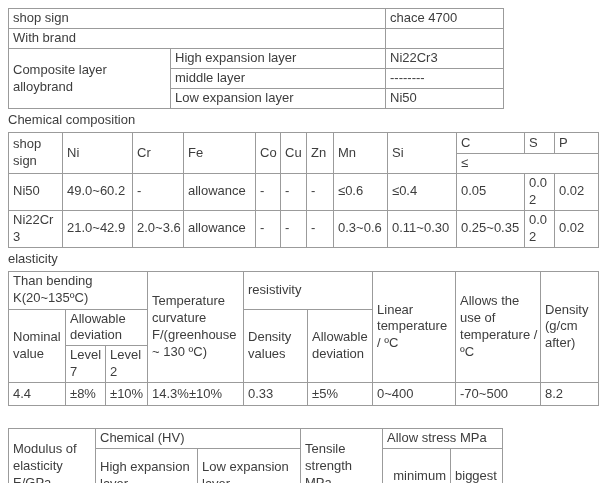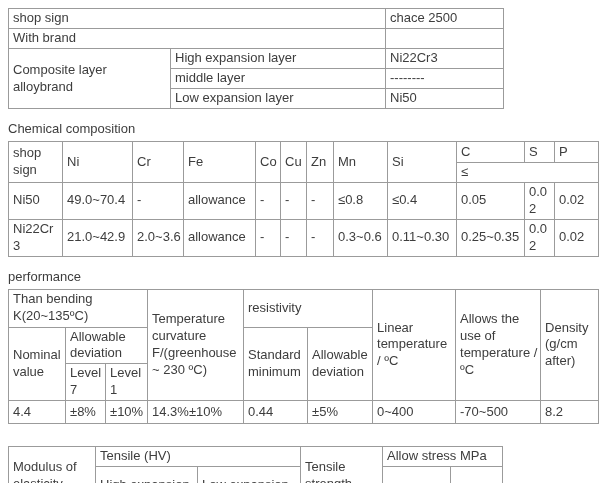--- a/index.html
+++ b/index.html
@@ -25,21 +25,21 @@
     border: 1px solid #9b9b9b;
     padding: 1px 2px 1px 4px;
     vertical-align: middle;
     line-height: 1.3;
     overflow: hidden;
     word-wrap: break-word;
     font-weight: normal;
     text-align: left;
   }
   .section-title {
-    margin: 11px 0 4px 0;
+    margin: 2px 0 4px 0;
     line-height: 17px;
   }
   
   .t-spec { width: 495px; }
   .t-spec tr { height: 20px; }
   
   .t-chem { width: 590px; }
   .t-chem tr.hdr1 { height: 21px; }
   .t-chem tr.hdr2 { height: 20px; }
   .t-chem tr.data { height: 21px; }
@@ -60,21 +60,21 @@
 
 <table class="t-spec">
   <colgroup>
       <col style="width:162px">
       <col style="width:215px">
       <col style="width:118px">
     </colgroup>
   <tbody>
       <tr>
     <td colspan="2">shop sign</td>
-    <td>chace 2500</td>
+    <td>chace 4700</td>
   </tr>
   <tr>
     <td colspan="2">With brand</td>
     <td></td>
   </tr>
   <tr>
     <td rowspan="3">Composite layer alloybrand</td>
     <td>High expansion layer</td>
     <td>Ni22Cr3</td>
   </tr>
@@ -119,27 +119,27 @@
     <td rowspan="2">Si</td>
     <td>C</td>
     <td>S</td>
     <td>P</td>
   </tr>
   <tr class="hdr2">
     <td colspan="3">≤</td>
   </tr>
   <tr class="data">
     <td>Ni50</td>
-    <td>49.0~70.4</td>
+    <td>49.0~60.2</td>
     <td>-</td>
     <td>allowance</td>
     <td>-</td>
     <td>-</td>
     <td>-</td>
-    <td>≤0.8</td>
+    <td>≤0.6</td>
     <td>≤0.4</td>
     <td>0.05</td>
     <td>0.02</td>
     <td>0.02</td>
   </tr>
   <tr class="data">
     <td>Ni22Cr3</td>
     <td>21.0~42.9</td>
     <td>2.0~3.6</td>
     <td>allowance</td>
@@ -148,80 +148,80 @@
     <td>-</td>
     <td>0.3~0.6</td>
     <td>0.11~0.30</td>
     <td>0.25~0.35</td>
     <td>0.02</td>
     <td>0.02</td>
   </tr>
 </tbody>
   </table>
 
-<div class="section-title">performance</div>
+<div class="section-title">elasticity</div>
 
 <table class="t-perf">
   <colgroup>
     <col style="width:57px">
       <col style="width:40px">
       <col style="width:42px">
       <col style="width:96px">
     <col style="width:64px">
       <col style="width:65px">
       <col style="width:83px">
       <col style="width:85px">
     <col style="width:58px">
   </colgroup>
   <tbody>
       <tr class="r1">
     <td colspan="3">Than bending K(20~135ºC)</td>
-    <td rowspan="3">Temperature curvature F/(greenhouse ~ 230 ºC)</td>
+    <td rowspan="3">Temperature curvature F/(greenhouse ~ 130 ºC)</td>
     <td colspan="2">resistivity</td>
     <td rowspan="3">Linear temperature / ºC</td>
     <td rowspan="3">Allows the use of temperature / ºC</td>
     <td rowspan="3">Density (g/cm after)</td>
   </tr>
   <tr class="r2">
     <td rowspan="2">Nominal value</td>
     <td colspan="2">Allowable deviation</td>
-    <td rowspan="2">Standard minimum</td>
+    <td rowspan="2">Density values</td>
     <td rowspan="2">Allowable deviation</td>
   </tr>
   <tr class="r3">
     <td>Level 7</td>
-    <td>Level 1</td>
+    <td>Level 2</td>
   </tr>
   <tr class="data">
     <td>4.4</td>
     <td>±8%</td>
     <td>±10%</td>
     <td>14.3%±10%</td>
-    <td>0.44</td>
+    <td>0.33</td>
     <td>±5%</td>
     <td>0~400</td>
     <td>-70~500</td>
     <td>8.2</td>
   </tr>
 </tbody>
   </table>
 
 <table class="t-mech">
   <colgroup>
     <col style="width:87px">
       <col style="width:102px">
       <col style="width:103px">
     <col style="width:82px">
       <col style="width:68px">
       <col style="width:52px">
   </colgroup>
   <tbody>
       <tr class="r1">
     <td rowspan="2">Modulus of elasticity E/GPa</td>
-    <td colspan="2">Tensile (HV)</td>
+    <td colspan="2">Chemical (HV)</td>
     <td rowspan="2">Tensile strength MPa</td>
     <td colspan="2">Allow stress MPa</td>
   </tr>
   <tr class="r2">
     <td>High expansion layer</td>
     <td>Low expansion layer</td>
     <td class="ta-r">minimum</td>
     <td>biggest</td>
   </tr>
 

